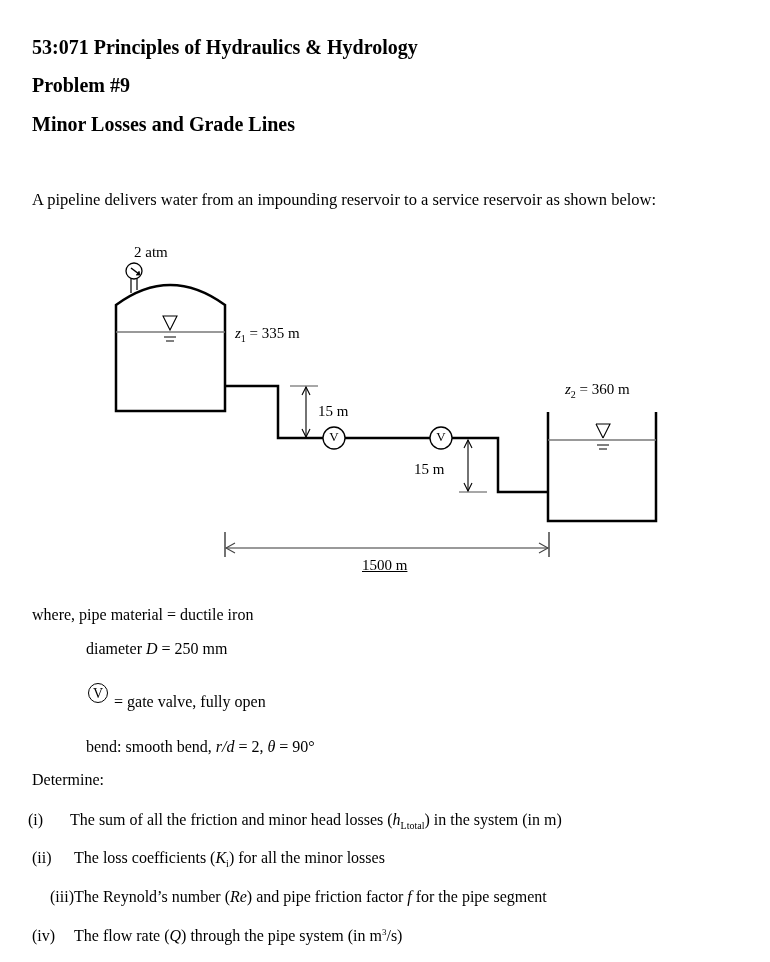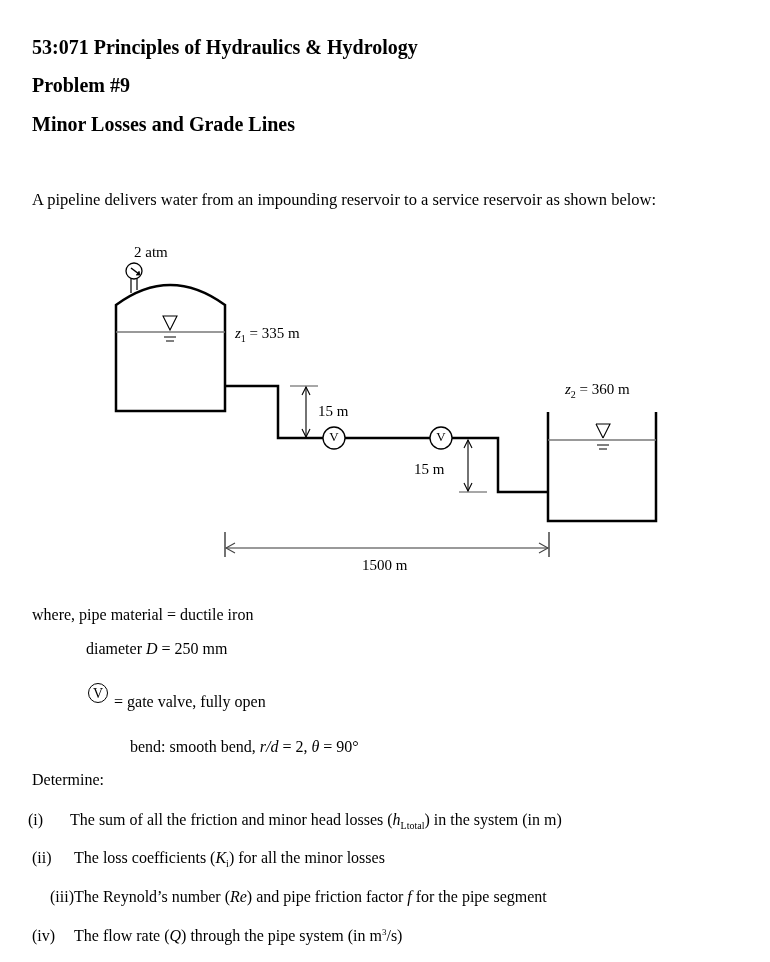--- a/index.html
+++ b/index.html
@@ -88,31 +88,31 @@
     <path d="M235 543 L226 548 L235 553" stroke="#444" stroke-width="1.1"></path>
     <path d="M539 543 L548 548 L539 553" stroke="#444" stroke-width="1.1"></path>
   </g>
 </svg>
 
 <div class="abs dl" style="left:118px; top:244px;margin-left:16px;">2 atm</div>
 <div class="abs dl" style="left:235px; top:325px;"><i>z</i><sub>1</sub><span> = 335 m</span></div>
 <div class="abs dl" style="left:565px; top:381px;"><i>z</i><sub>2</sub><span> = 360 m</span></div>
 <div class="abs dl" style="left:318px; top:403px;">15 m</div>
 <div class="abs dl" style="left:414px; top:461px;">15 m</div>
-<div class="abs dl" style="left:362px; top:557px;">1500 m</div>
+<div class="abs dl" style="left:362px; top:557px;text-decoration:underline;">1500 m</div>
 <div class="abs" style="left:327px; top:429px; font-size:13px; width:14px; text-align:center;">V</div>
 <div class="abs" style="left:434px; top:429px; font-size:13px; width:14px; text-align:center;">V</div>
 
 <div class="abs t" style="left:32px; top:606px;">where, pipe material = ductile iron</div>
 <div class="abs t" style="left:86px; top:640px;"><span>diameter </span><i>D</i><span> = 250 mm</span></div>
 <div class="abs t" style="left:88px; top:683px;">
   <span class="valve-legend">V</span>
 </div>
 <div class="abs t" style="left:114px; top:693px;">= gate valve, fully open</div>
-<div class="abs t" style="left:86px; top:738px;margin-left:44px;"><span>bend: smooth bend, </span><i>r/d</i><span> = 2, </span><i>θ</i><span> = 90°</span></div>
+<div class="abs t" style="left:86px; top:738px;"><span>bend: smooth bend, </span><i>r/d</i><span> = 2, </span><i>θ</i><span> = 90°</span></div>
 
 <div class="abs t" style="left:32px; top:771px;">Determine:</div>
 
 <div class="abs t" style="left:28px; top:811px;">
   <span style="display:inline-block; width:42px;">(i)</span><span>The sum of all the friction and minor head losses (</span><i>h</i><sub>Ltotal</sub><span>) in the system (in m)</span>
 </div>
 <div class="abs t" style="left:32px; top:849px;">
   <span style="display:inline-block; width:42px;">(ii)</span><span>The loss coefficients (</span><i>K</i><sub>i</sub><span>) for all the minor losses</span>
 </div>
 <div class="abs t" style="left:32px; top:888px;text-align:right;">

